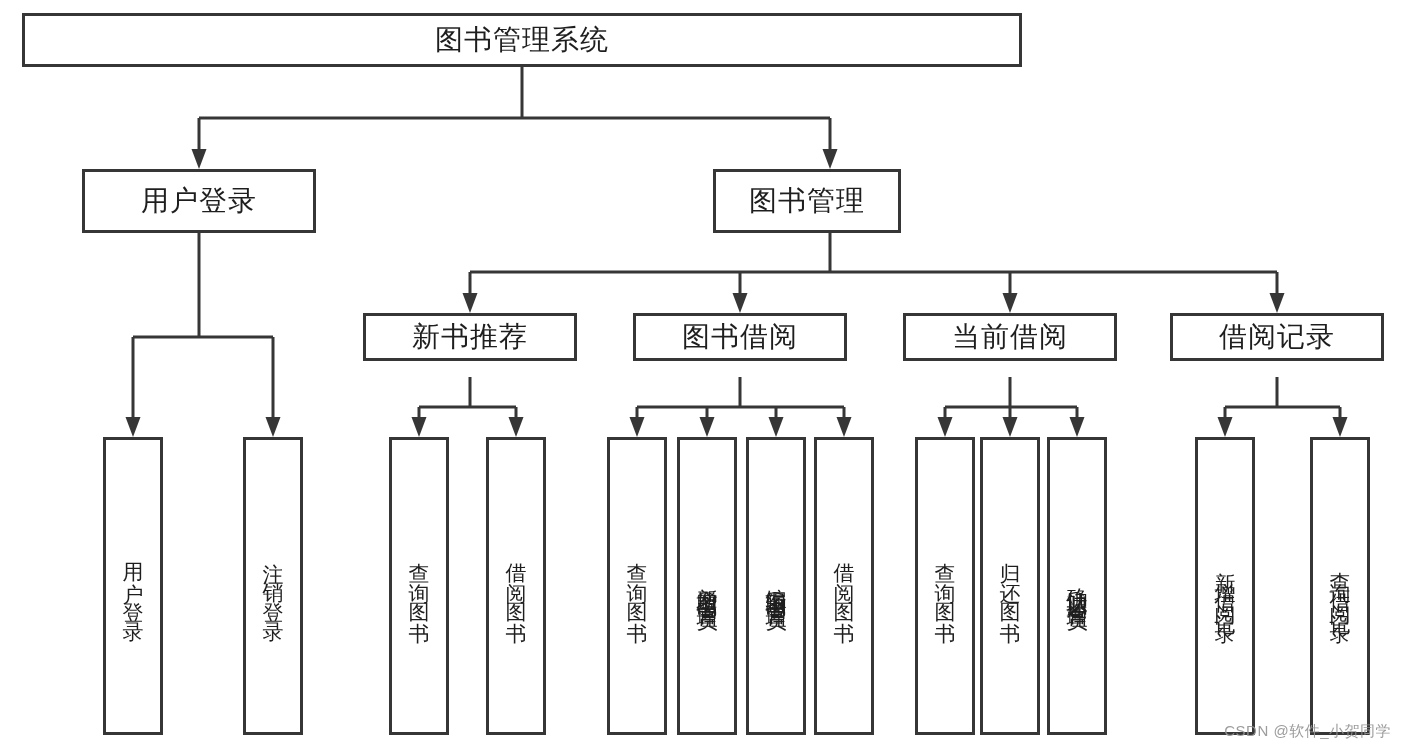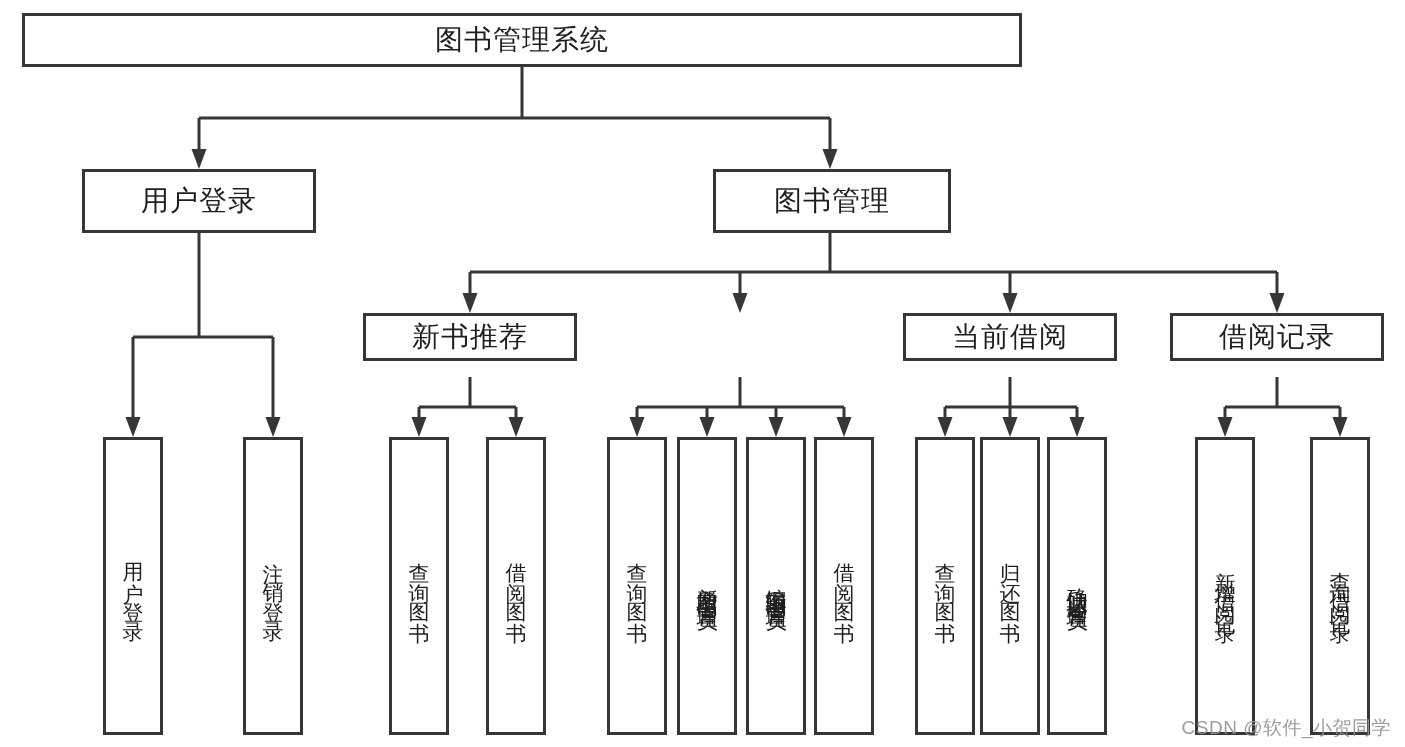--- a/index.html
+++ b/index.html
@@ -43,21 +43,21 @@
   .ls-lg { letter-spacing: 0.95em; }
   .ls-md { letter-spacing: 0.50em; }
   .ls-sm { letter-spacing: 0.16em; }
   .leaf { width: 60px; height: 298px; top: 437px; }
   .lvl  { width: 214px; height: 48px; top: 313px; }
   .watermark {
     position: absolute;
     right: 14px;
     bottom: 6px;
     z-index: 5;
-    font-size: 19px;
+    font-size: 15px;
     color: rgba(148,148,148,0.92);
     letter-spacing: 0.5px;
     white-space: nowrap;
   }
 </style>
 </head>
 <body>
 
 <div class="canvas">
 
@@ -104,26 +104,29 @@
     </g>
   </svg>
 
   <div class="box" style="left:22px; top:13px; width:1000px; height:54px;">
     <span class="h-label">图书管理系统</span>
   </div>
 
   <div class="box" style="left:82px; top:169px; width:234px; height:64px;">
     <span class="h-label">用户登录</span>
   </div>
-  <div class="box" style="left:713px; top:169px; width:238px; height:64px;">
+  <div class="box" style="left:713px; top:169px; width:188px; height:64px;">
     <span class="h-label">图书管理</span>
   </div>
 
   <div class="box lvl" style="left:363px;">
     <span class="h-label">新书推荐</span>
+  </div>
+  <div class="box lvl" style="left:633px;">
+    <span class="h-label">图书借阅</span>
   </div>
   <div class="box lvl" style="left:903px;">
     <span class="h-label">当前借阅</span>
   </div>
   <div class="box lvl" style="left:1170px;">
     <span class="h-label">借阅记录</span>
   </div>
 
   <div class="box leaf" style="left:103px;">
     <span class="v-label ls-lg">用户登录</span>

